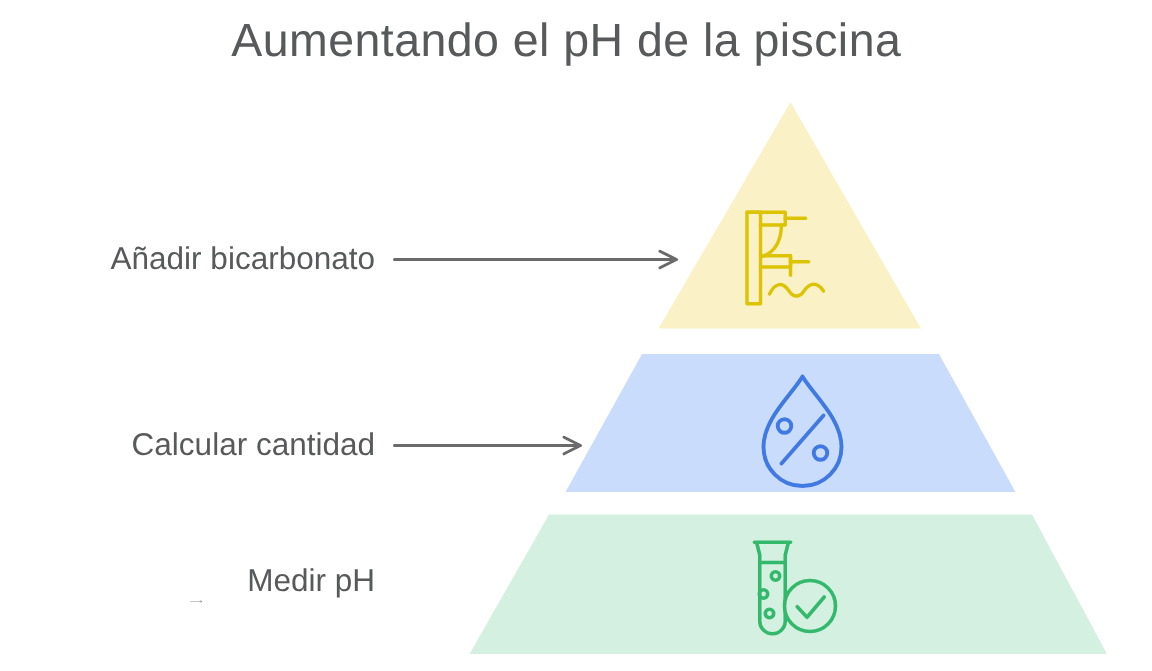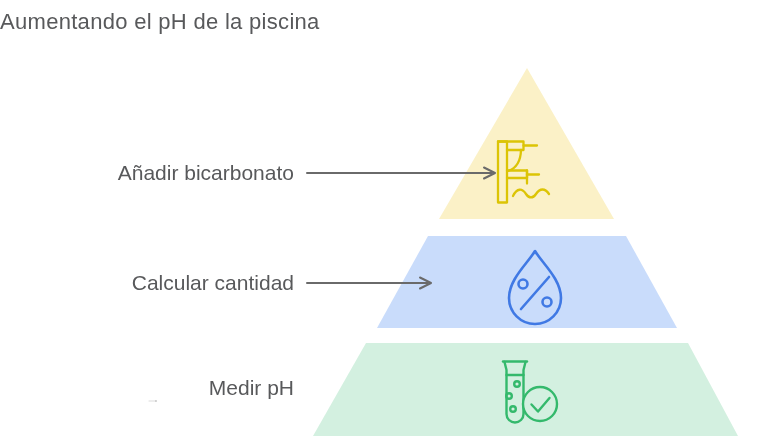--- a/index.html
+++ b/index.html
@@ -4,34 +4,34 @@
 <style>
   html,body{margin:0;padding:0;background:#ffffff;}
   body{
     width:768px;height:447px;position:relative;overflow:hidden;
     font-family:"Liberation Sans","DejaVu Sans",sans-serif;
     color:#58595B;
   }
   .stage{position:absolute;inset:0;}
   .title{
     position:absolute;top:9px;left:0;width:755px;
-    text-align:left;font-size:22px;letter-spacing:.3px;
+    text-align:center;font-size:31px;letter-spacing:.3px;
     color:#58595B;
   }
   .label-row{
     position:absolute;left:0;height:26px;
     display:flex;align-items:center;
   }
   .label-cell{
     width:250px;text-align:right;
-    font-size:21px;color:#58595B;white-space:nowrap;padding-left:44px;
+    font-size:21px;color:#58595B;white-space:nowrap;
   }
   .arrow-box{margin-left:12px;display:block;}
   .row-1{top:160px;}
-  .row-2{top:270px;}
+  .row-2{top:284px;}
   .row-3{top:376px;flex-direction:column;}
   .pyramid-svg{position:absolute;inset:0;}
 </style>
 </head>
 <body>
 
 <div class="stage">
 
   <div class="title">Aumentando el pH de la piscina</div>
 

